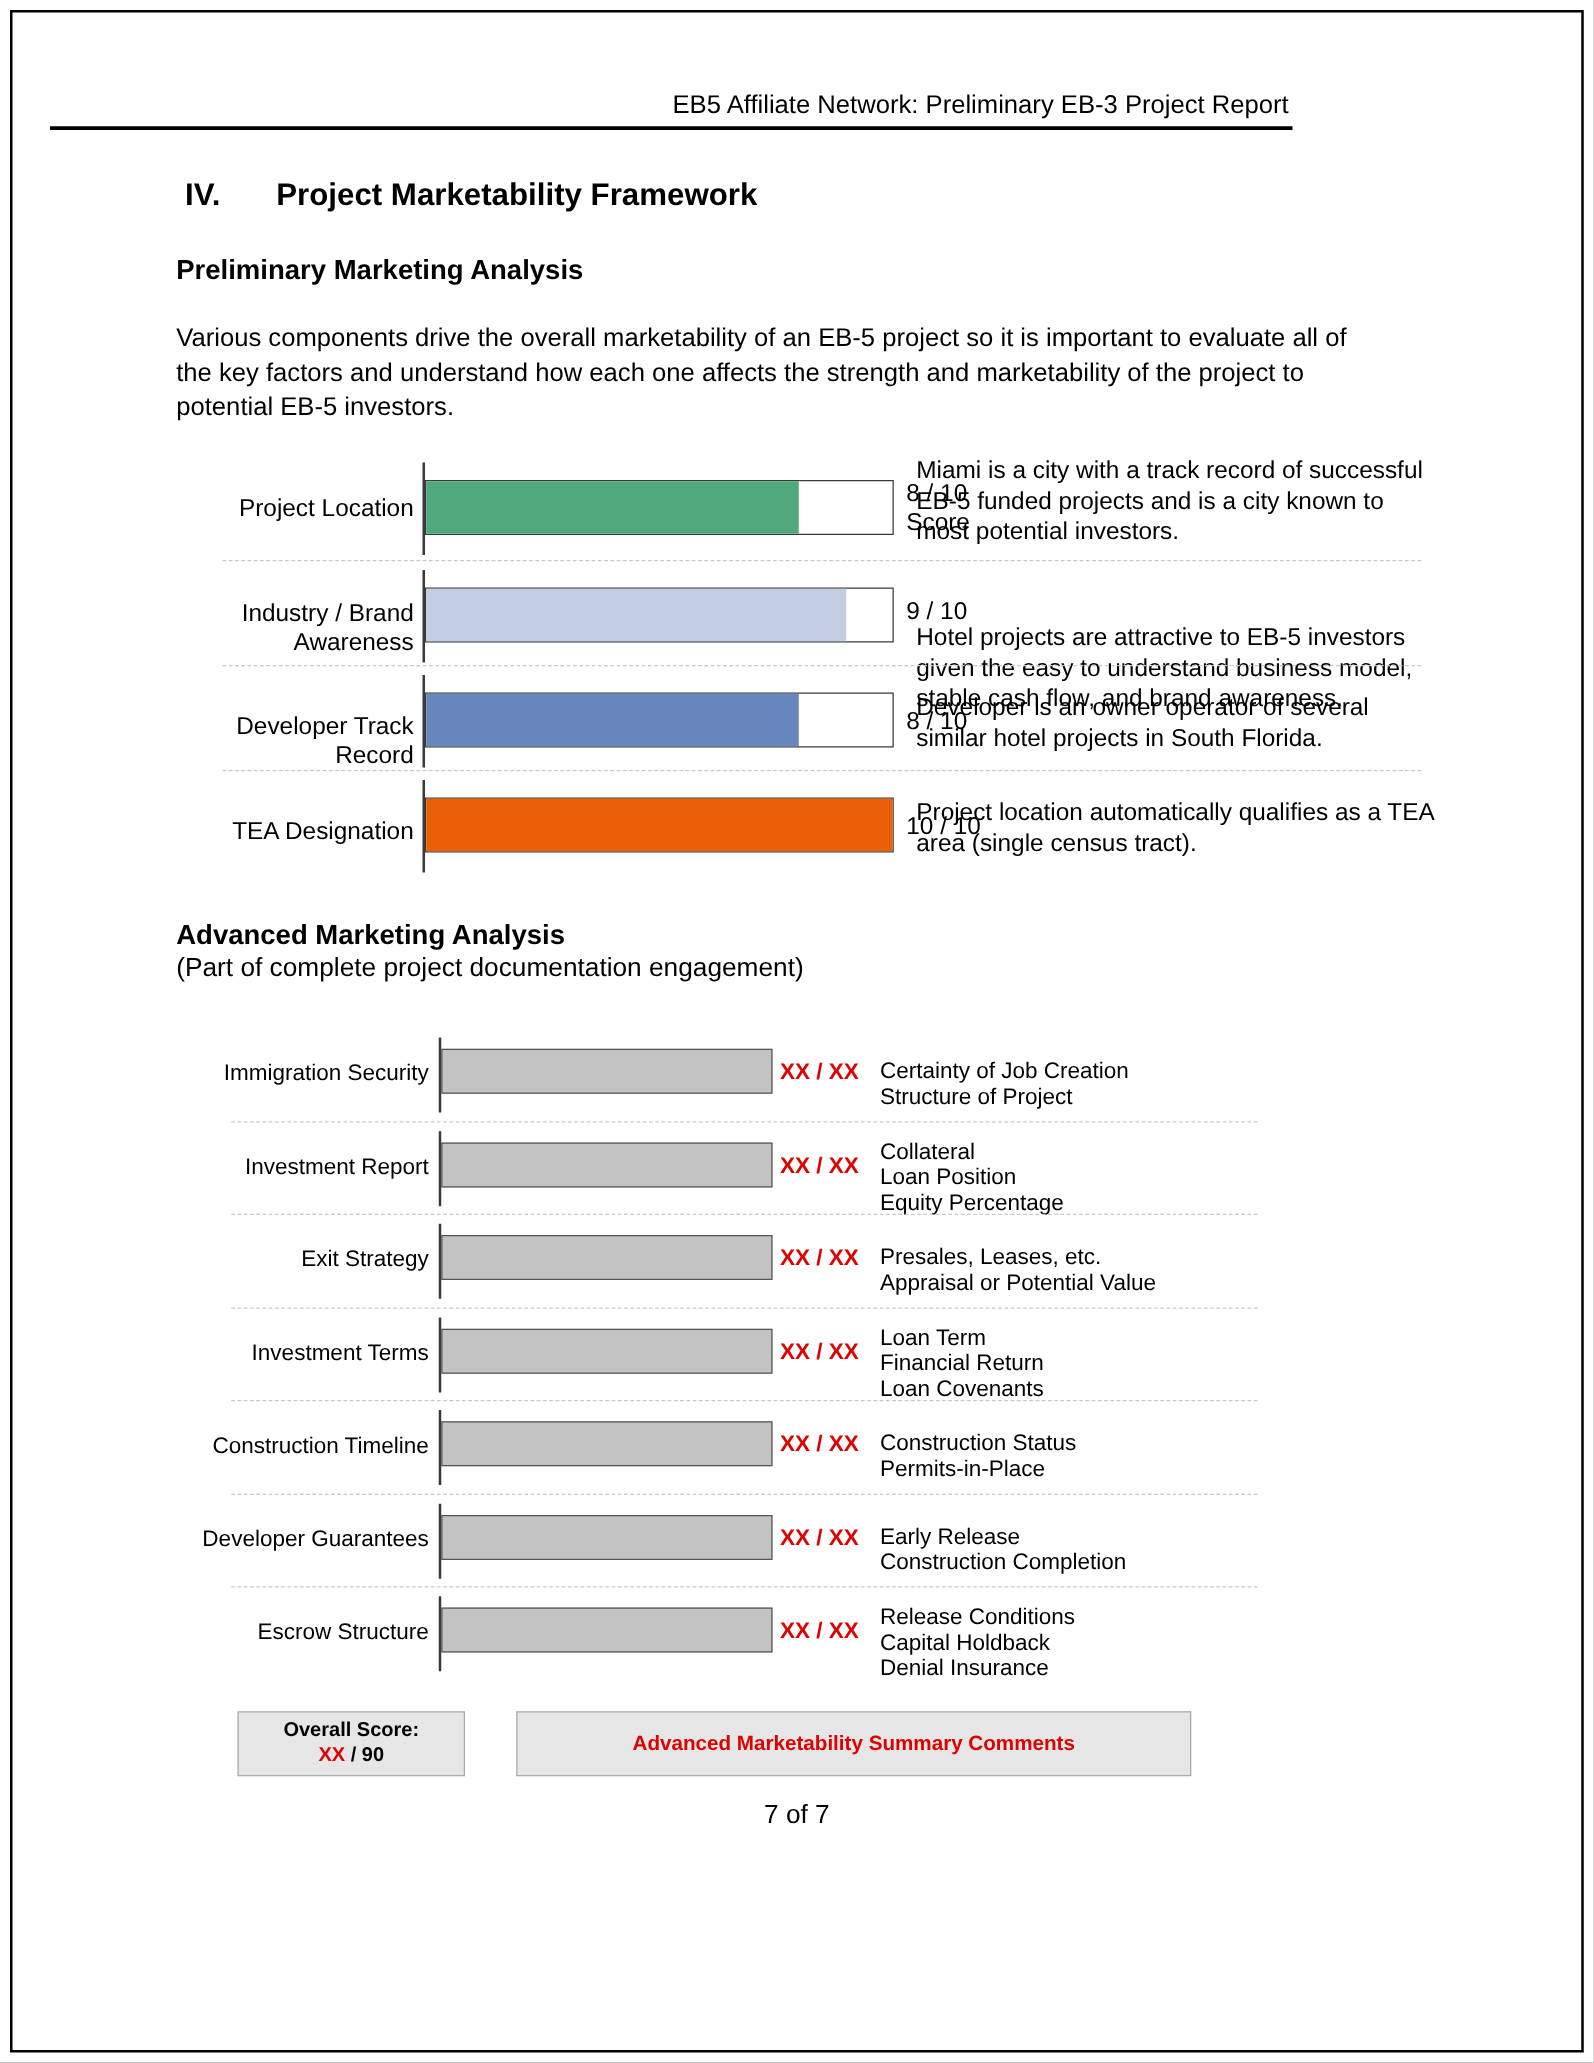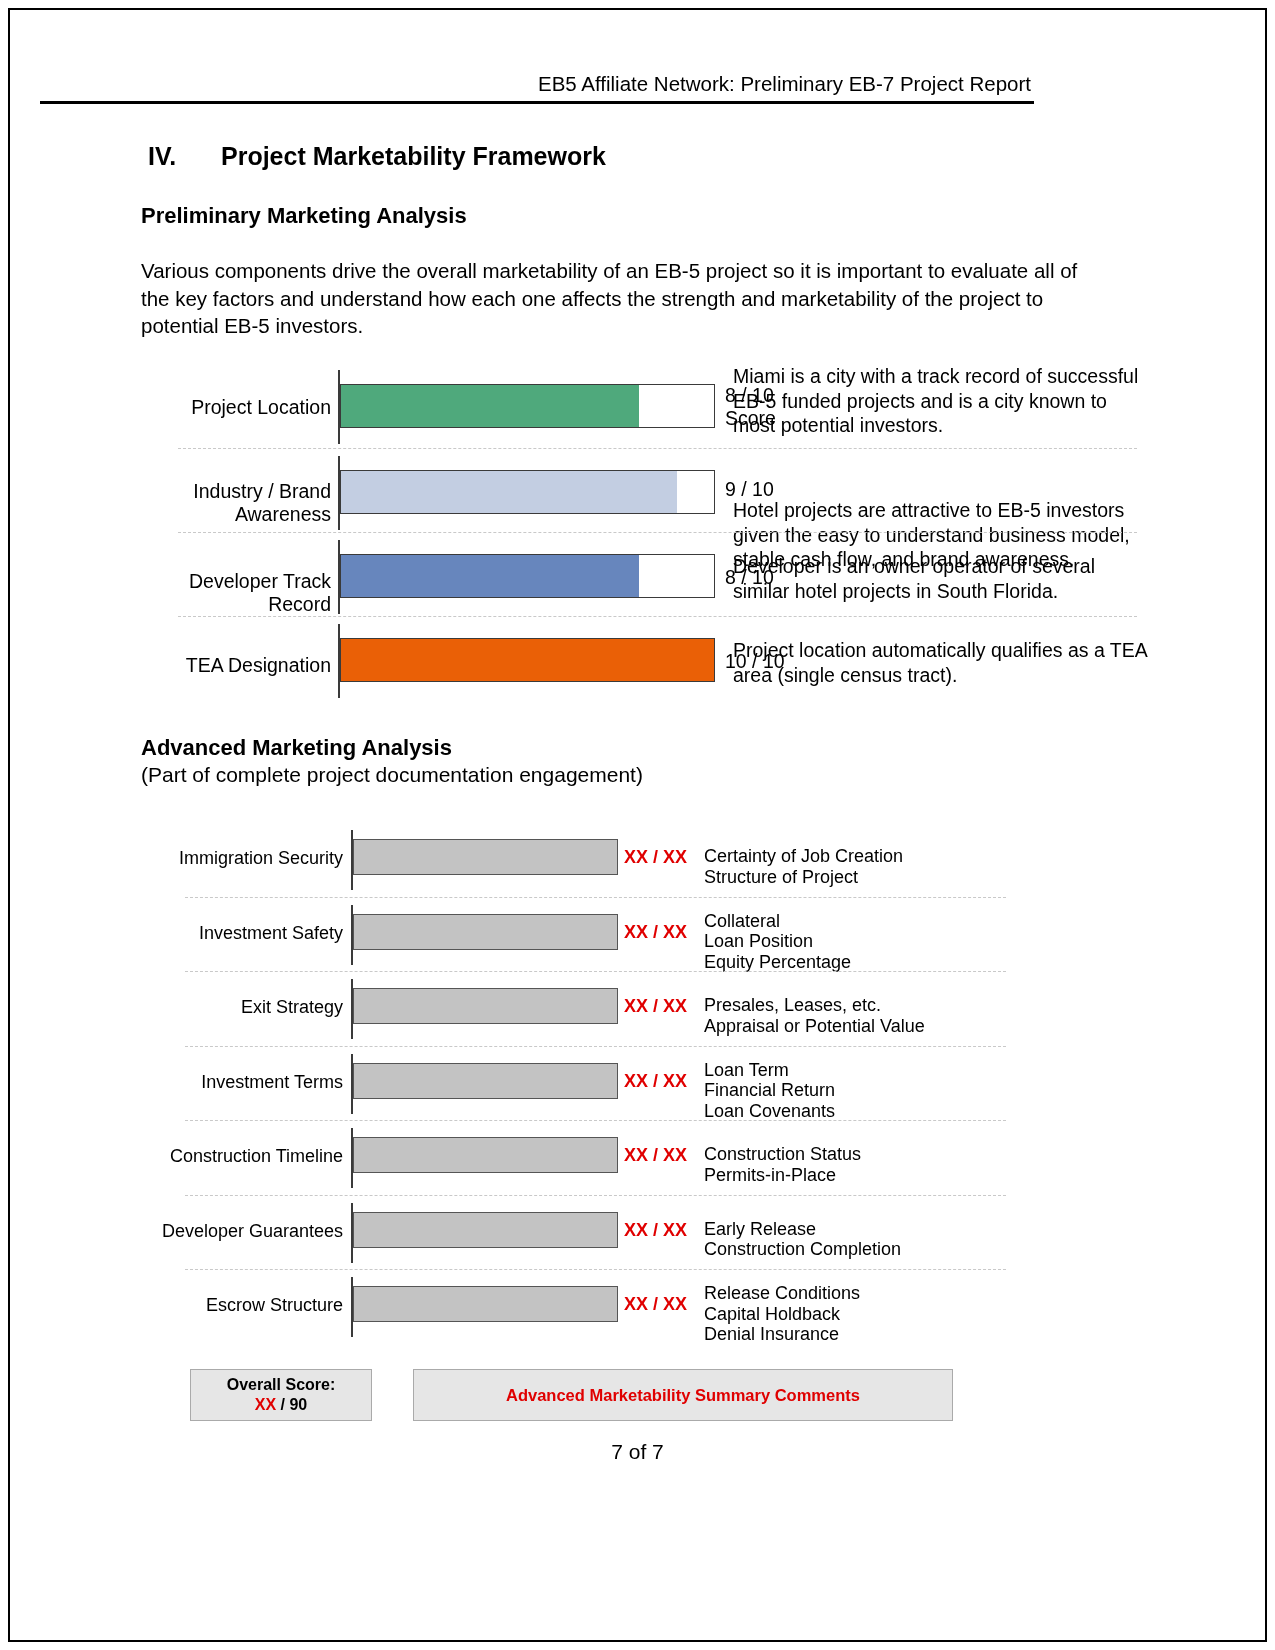--- a/index.html
+++ b/index.html
@@ -297,21 +297,21 @@
   }
 </style>
 </head>
 <body>
 
 <div class="page">
   <div class="page-frame"></div>
   <div class="content">
 
     <div class="header">
-      <div class="header-title">EB5 Affiliate Network: Preliminary EB-7 Project Report</div>
+      <div class="header-title">EB5 Affiliate Network: Preliminary EB-3 Project Report</div>
     </div>
     <div class="header-rule"></div>
 
     <div class="section-num">IV.</div>
     <div class="section-title">Project Marketability Framework</div>
 
     <div class="subhead sub-prelim">Preliminary Marketing Analysis</div>
     <div class="intro">Various components drive the overall marketability of an EB-5 project so it is important to evaluate all of the key factors and understand how each one affects the strength and marketability of the project to potential EB-5 investors.</div>
 
     <div class="prelim-chart" id="prelim-chart">
@@ -366,21 +366,21 @@
           <div class="a-axis" style="top: 8px; height: 60px;"></div>
           <div class="a-track" style="top: 17px; background: rgb(195, 195, 195);"></div>
           <div class="a-score" style="top: 25px;">XX / XX</div>
           <div class="a-desc" style="top: 24px;">
             <div>Certainty of Job Creation</div>
             <div>Structure of Project</div>
           </div>
         </div>
         <div class="a-row" style="height: 74.5px;">
           <div class="a-sep" style="top: 0px;"></div>
-          <div class="a-label" style="top: 25px;">Investment Safety</div>
+          <div class="a-label" style="top: 25px;">Investment Report</div>
           <div class="a-axis" style="top: 8px; height: 60px;"></div>
           <div class="a-track" style="top: 17px; background: rgb(195, 195, 195);"></div>
           <div class="a-score" style="top: 25px;">XX / XX</div>
           <div class="a-desc" style="top: 14px;">
             <div>Collateral</div>
             <div>Loan Position</div>
             <div>Equity Percentage</div>
           </div>
         </div>
         <div class="a-row" style="height: 74.5px;">

